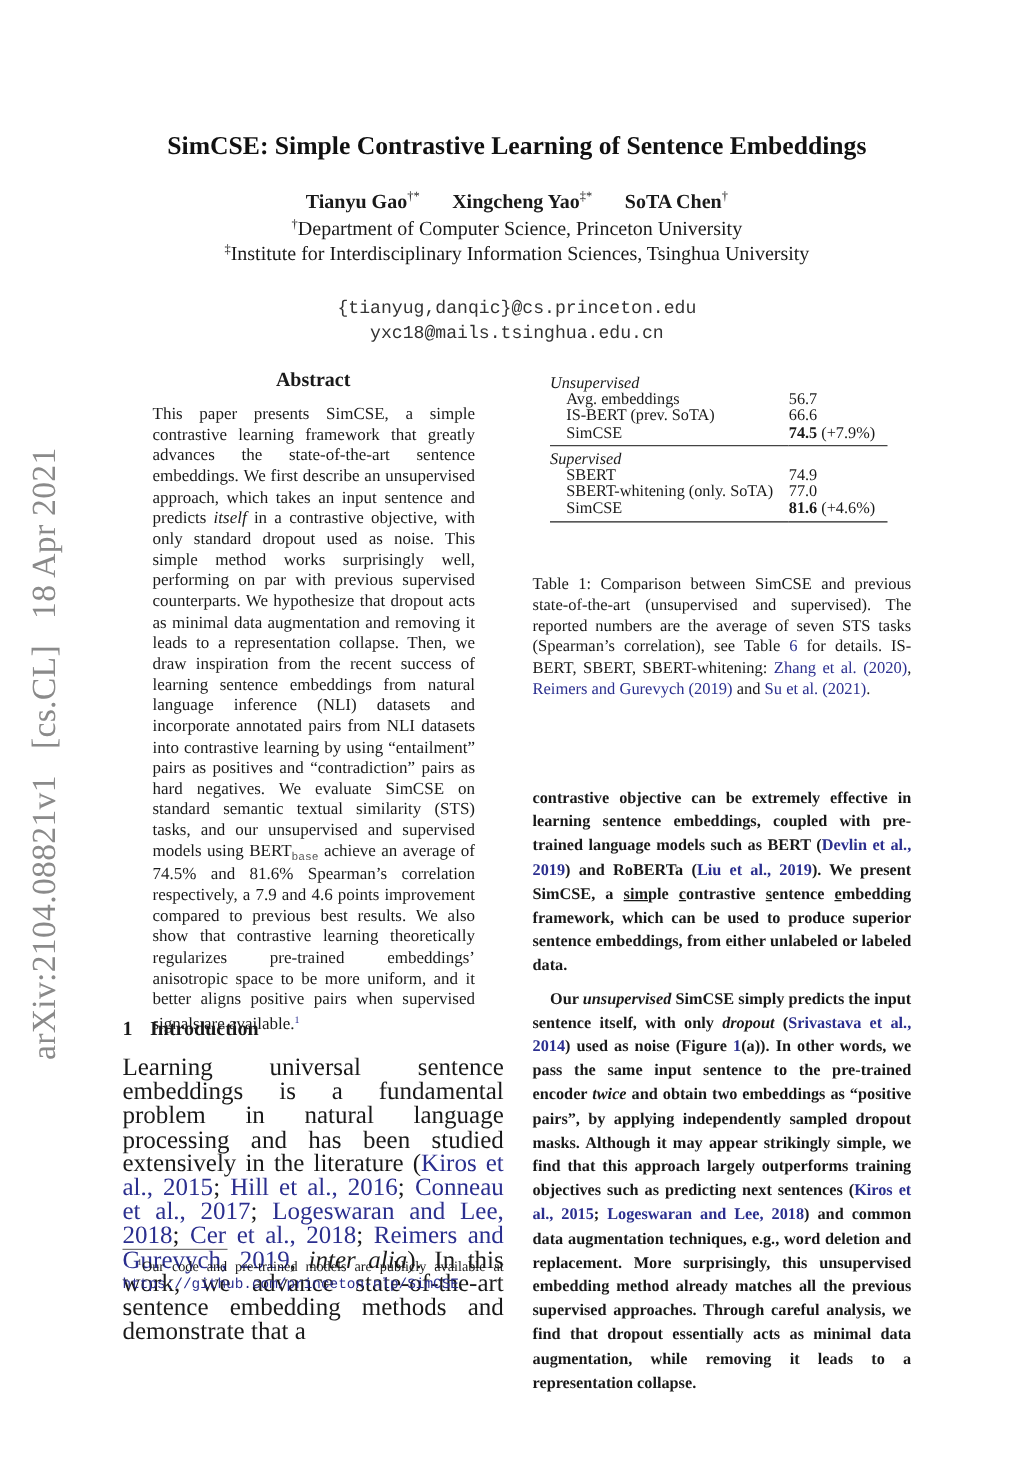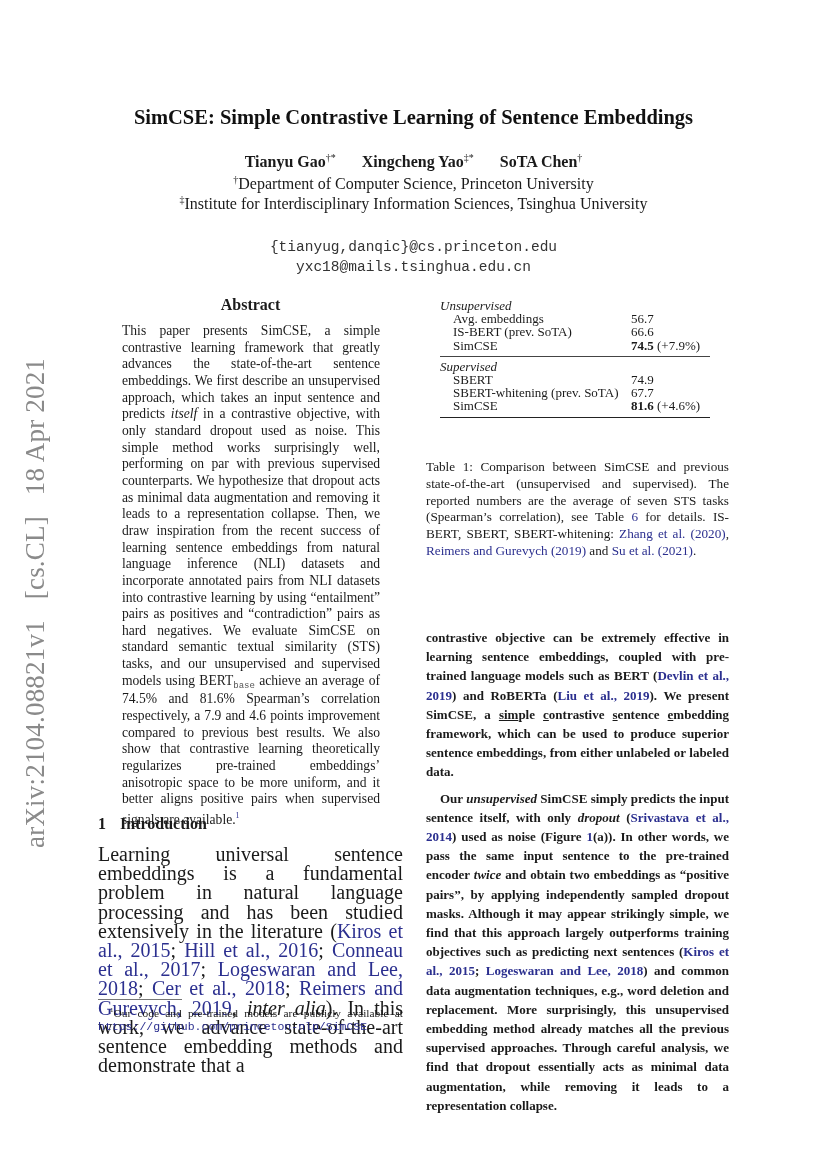--- a/index.html
+++ b/index.html
@@ -144,22 +144,22 @@
           <td class="val"><span class="bold">74.5</span><span> (+7.9%)</span></td>
         </tr>
     <tr class="group">
           <td colspan="2" class="rule-mid">Supervised</td>
         </tr>
     <tr class="row">
           <td>SBERT</td>
           <td class="val"><span>74.9</span></td>
         </tr>
     <tr class="row">
-          <td>SBERT-whitening (prev. SoTA)</td>
-          <td class="val"><span>67.7</span></td>
+          <td>SBERT-whitening (only. SoTA)</td>
+          <td class="val"><span>77.0</span></td>
         </tr>
     <tr class="row last">
           <td class="rule-bot">SimCSE</td>
           <td class="val rule-bot"><span class="bold">81.6</span><span> (+4.6%)</span></td>
         </tr>
   </tbody>
     </table>
 </div>
 
 <div class="caption"><span>Table 1:  Comparison between SimCSE and previous state-of-the-art (unsupervised and supervised). The reported numbers are the average of seven STS tasks (Spearman’s correlation), see Table </span><a class="link">6</a><span> for details.  IS-BERT, SBERT, SBERT-whitening: </span><a class="link">Zhang et al. (2020)</a><span>, </span><a class="link">Reimers and Gurevych (2019)</a><span> and </span><a class="link">Su et al. (2021)</a><span>.</span></div>

